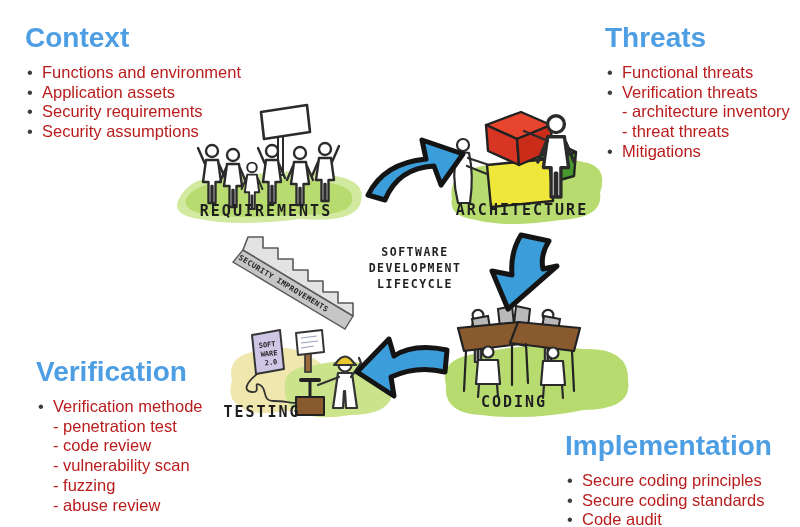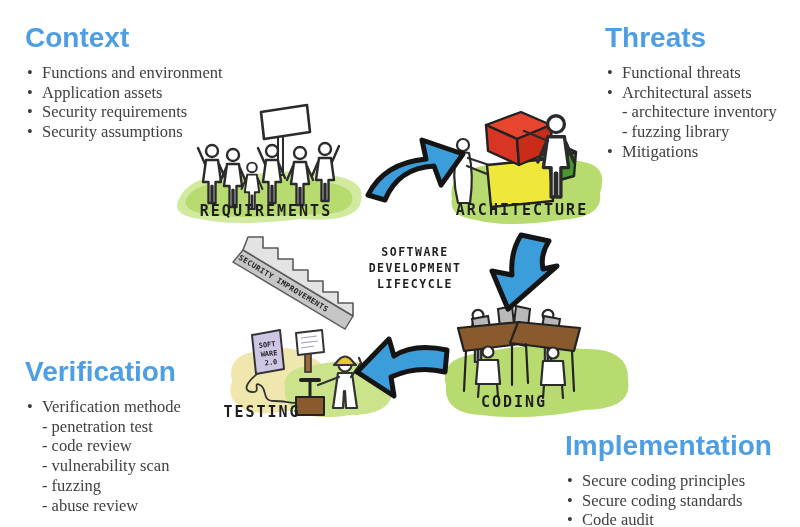--- a/index.html
+++ b/index.html
@@ -5,26 +5,26 @@
   html,body { margin:0; padding:0; background:#ffffff; }
   .stage {
     position:relative; width:800px; height:527px; overflow:hidden;
     background:#ffffff; font-family:"Liberation Sans", sans-serif;margin-top:13px;
   }
   .panel { position:absolute; color:#3d3d3d; }
   .head {
     margin:0 0 9px 0; font-size:28px; font-weight:bold;
     color:#4d9ee3; line-height:1.1; letter-spacing:0;
   }
-  .list { list-style:none; margin:0; padding:0; font-size:16.5px; line-height:19.8px; color:#404040;font-family:Liberation Serif, serif; }
+  .list { list-style:none; margin:0; padding:0; font-size:16.5px; line-height:19.8px; color:#b91c1c; }
   .list li { position:relative; padding-left:17px; white-space:nowrap; }
   .list li.b::before { content:"\2022"; position:absolute; left:2px; color:#3d3d3d; }
   .ctx { left:25px; top:10px; }
   .thr { left:605px; top:10px; }
-  .ver { left:25px; top:344px; }
+  .ver { left:36px; top:344px; }
   .imp { left:565px; top:418px; }
   svg.art { position:absolute; left:0; top:0; }
   .handtxt { font-family:"DejaVu Sans Mono", monospace; font-weight:bold; fill:#1f1f1f; }
 </style>
 </head>
 <body>
 
 <div class="stage">
 
   <section class="panel ctx">
@@ -34,23 +34,23 @@
       <li class="b">Application assets</li>
       <li class="b">Security requirements</li>
       <li class="b">Security assumptions</li>
     </ul>
   </section>
 
   <section class="panel thr">
     <h2 class="head">Threats</h2>
     <ul class="list">
       <li class="b">Functional threats</li>
-      <li class="b">Architectural assets</li>
+      <li class="b">Verification threats</li>
       <li class="s">- architecture inventory</li>
-      <li class="s">- fuzzing library</li>
+      <li class="s">- threat threats</li>
       <li class="b">Mitigations</li>
     </ul>
   </section>
 
   <section class="panel ver">
     <h2 class="head">Verification</h2>
     <ul class="list">
       <li class="b">Verification methode</li>
       <li class="s">- penetration test</li>
       <li class="s">- code review</li>

